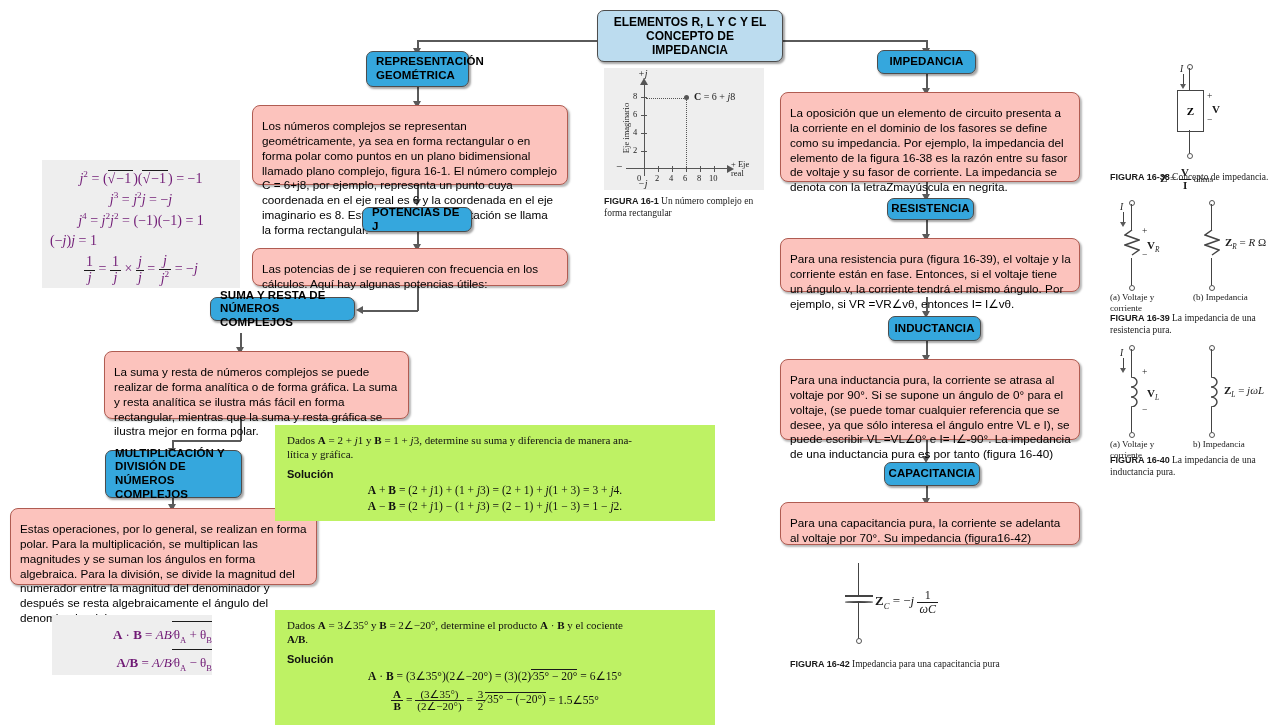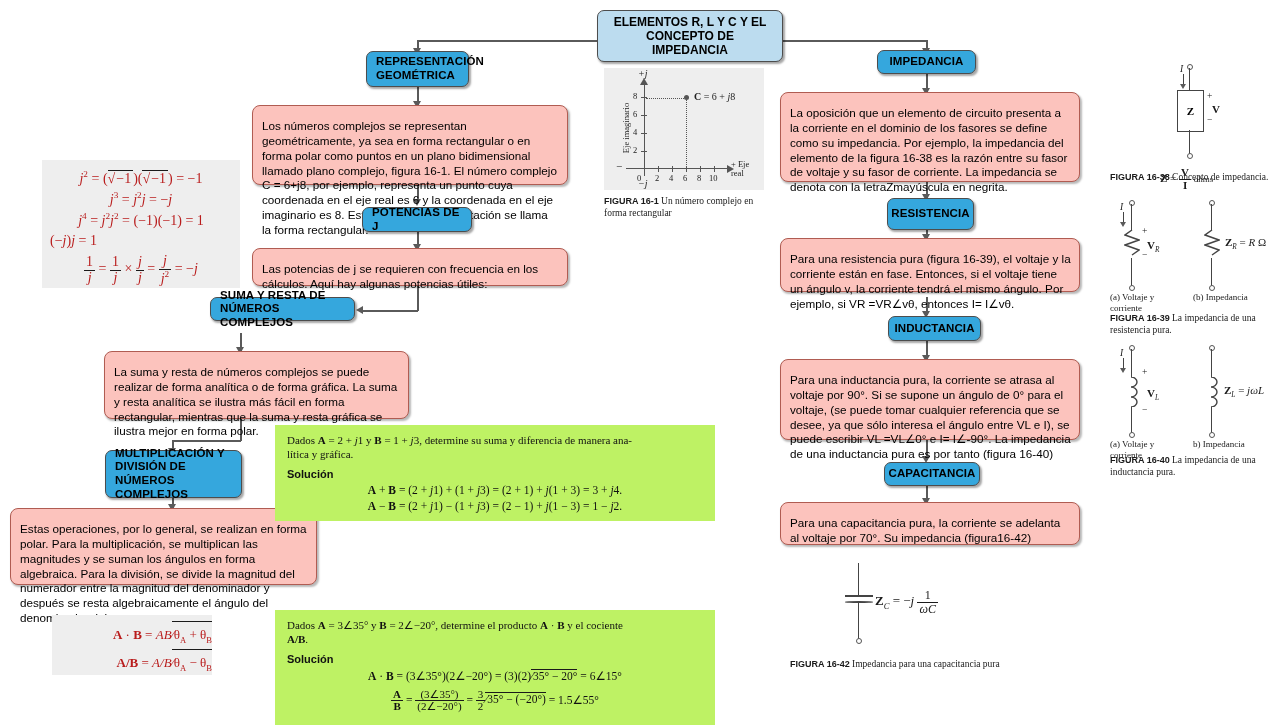--- a/index.html
+++ b/index.html
@@ -35,21 +35,21 @@
 
   
   .ln{position:absolute;background:#5a5a5a;}
   .vln{width:1.6px;}
   .hln{height:1.6px;}
   .arw{position:absolute;width:0;height:0;border-left:4.5px solid transparent;border-right:4.5px solid transparent;border-top:7px solid #5a5a5a;}
   .arw-l{position:absolute;width:0;height:0;border-top:4.5px solid transparent;border-bottom:4.5px solid transparent;border-right:7px solid #5a5a5a;}
 
   
   .mathbox{position:absolute;background:#eeeeee;box-sizing:border-box;
-    font-family:"Liberation Serif", serif;color:#b91c1c;}
+    font-family:"Liberation Serif", serif;color:#701a75;}
   .figbox{position:absolute;box-sizing:border-box;}
   .fig-cap{font-family:"Liberation Serif", serif;font-size:9.5px;color:#1a1a1a;line-height:1.22;}
   .fig-cap b{font-family:"Liberation Sans",sans-serif;font-size:9px;}
   .it{font-style:italic;}
   .bd{font-weight:bold;}
   sub{font-size:.66em;}
   sup{font-size:.66em;}
 
   
   .frac{display:inline-block;vertical-align:middle;text-align:center;line-height:1.05;}
@@ -174,21 +174,21 @@
 </div>
 
 <div class="node blue" style="left:877px;top:50px;width:99px;height:24px;justify-content:center;">
   <span>IMPEDANCIA</span>
 </div>
 
 <div class="node pink" style="left:780px;top:92px;width:300px;height:90px;">
   <span>La oposición que un elemento de circuito presenta a la corriente en el dominio de los fasores se define como su impedancia. Por ejemplo, la impedancia del elemento de la figura 16-38 es la razón entre su fasor de voltaje y su fasor de corriente. La impedancia se denota con la letraZmayúscula en negrita.</span>
 </div>
 
-<div class="node blue" style="left:887px;top:198px;width:87px;height:32px;justify-content:center;">
+<div class="node blue" style="left:887px;top:198px;width:87px;height:22px;justify-content:center;">
   <span>RESISTENCIA</span>
 </div>
 
 <div class="node pink" style="left:780px;top:238px;width:300px;height:54px;">
   <span>Para una resistencia pura (figura 16-39), el voltaje y la corriente están en fase. Entonces, si el voltaje tiene un ángulo v, la corriente tendrá el mismo ángulo. Por ejemplo, si VR =VR∠vθ, entonces I= I∠vθ.</span>
 </div>
 
 <div class="node blue" style="left:888px;top:316px;width:93px;height:25px;justify-content:center;">
   <span>INDUCTANCIA</span>
 </div>

